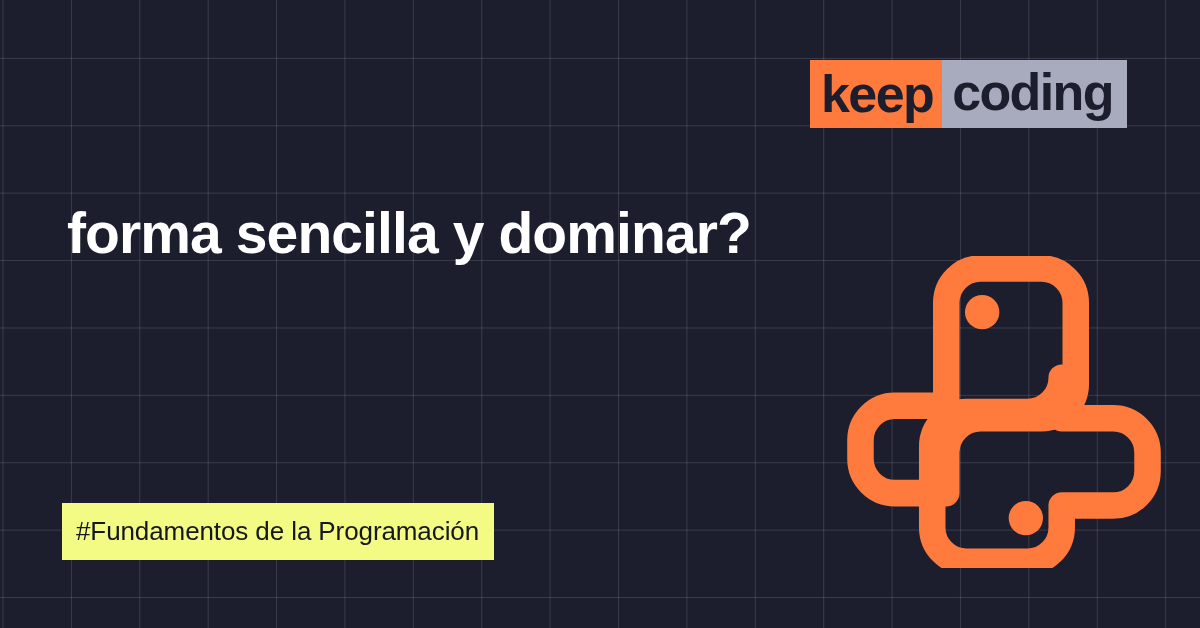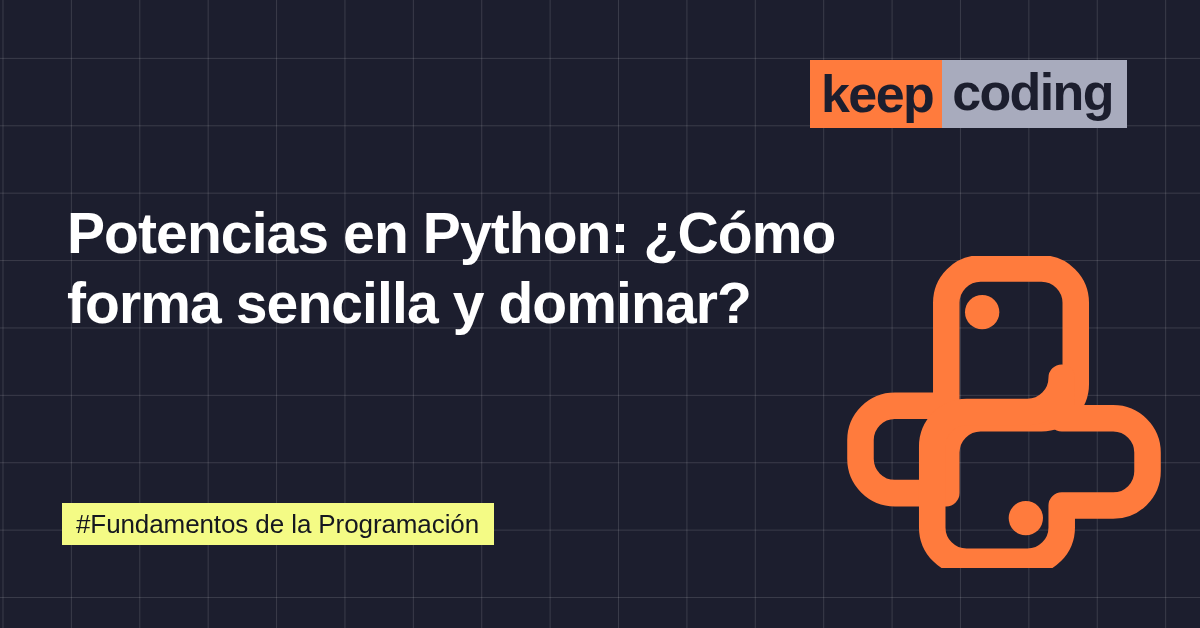--- a/index.html
+++ b/index.html
@@ -60,21 +60,21 @@
     font-size:57px;
     font-weight:700;
     line-height:70px;
     letter-spacing:-0.9px;
   }
   #headline .ln { display:block; white-space:nowrap; }
   
   #category-tag {
     position:absolute;
     left:62px; top:503px;
-    height:42px;
+    height:57px;
     background:#f4fb85;
     color:#15171f;
     display:flex;
     align-items:center;
     padding:0 15px 0 14px;
     font-size:26px;
     font-weight:400;
     letter-spacing:-0.1px;
     white-space:nowrap;
   }
@@ -92,21 +92,20 @@
 <div id="canvas">
 
   <div id="grid"></div>
 
   <div id="brand-logo">
     <span class="blk" id="brand-keep">keep</span>
     <span class="blk" id="brand-coding">coding</span>
   </div>
 
   <h1 id="headline">
-    <span class="ln">Potencias en Python: ¿Cómo</span>
     <span class="ln">forma sencilla y dominar?</span>
   </h1>
 
   <div id="category-tag">
     <span>#Fundamentos de la Programación</span>
   </div>
 
   <div id="python-logo">
     <svg viewBox="0 0 200 200" xmlns="http://www.w3.org/2000/svg" aria-hidden="true">
       <g fill="none" stroke="#ff7b3d" stroke-width="17" stroke-linecap="round" stroke-linejoin="round">

